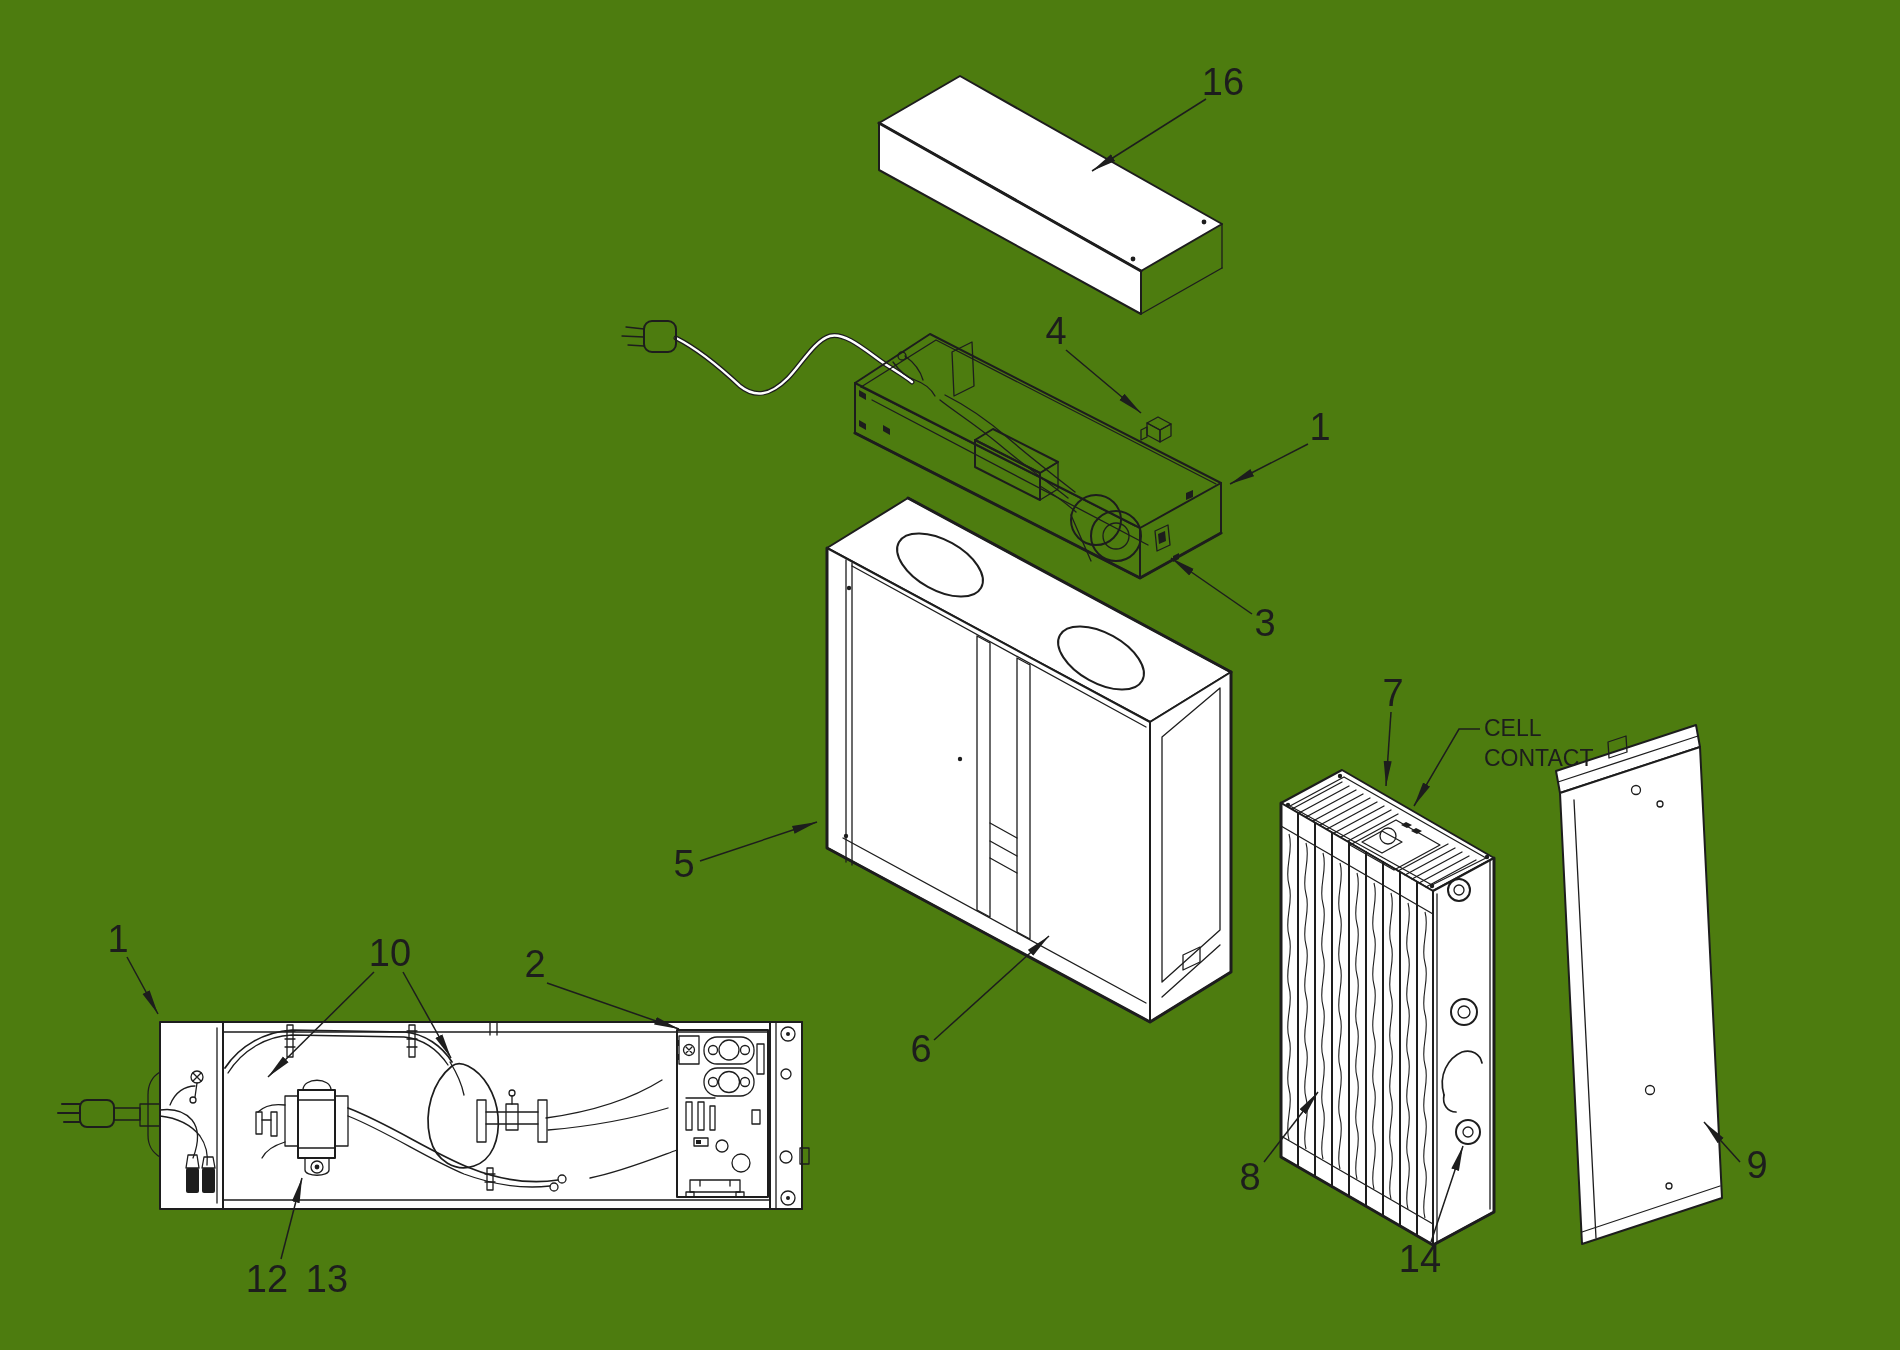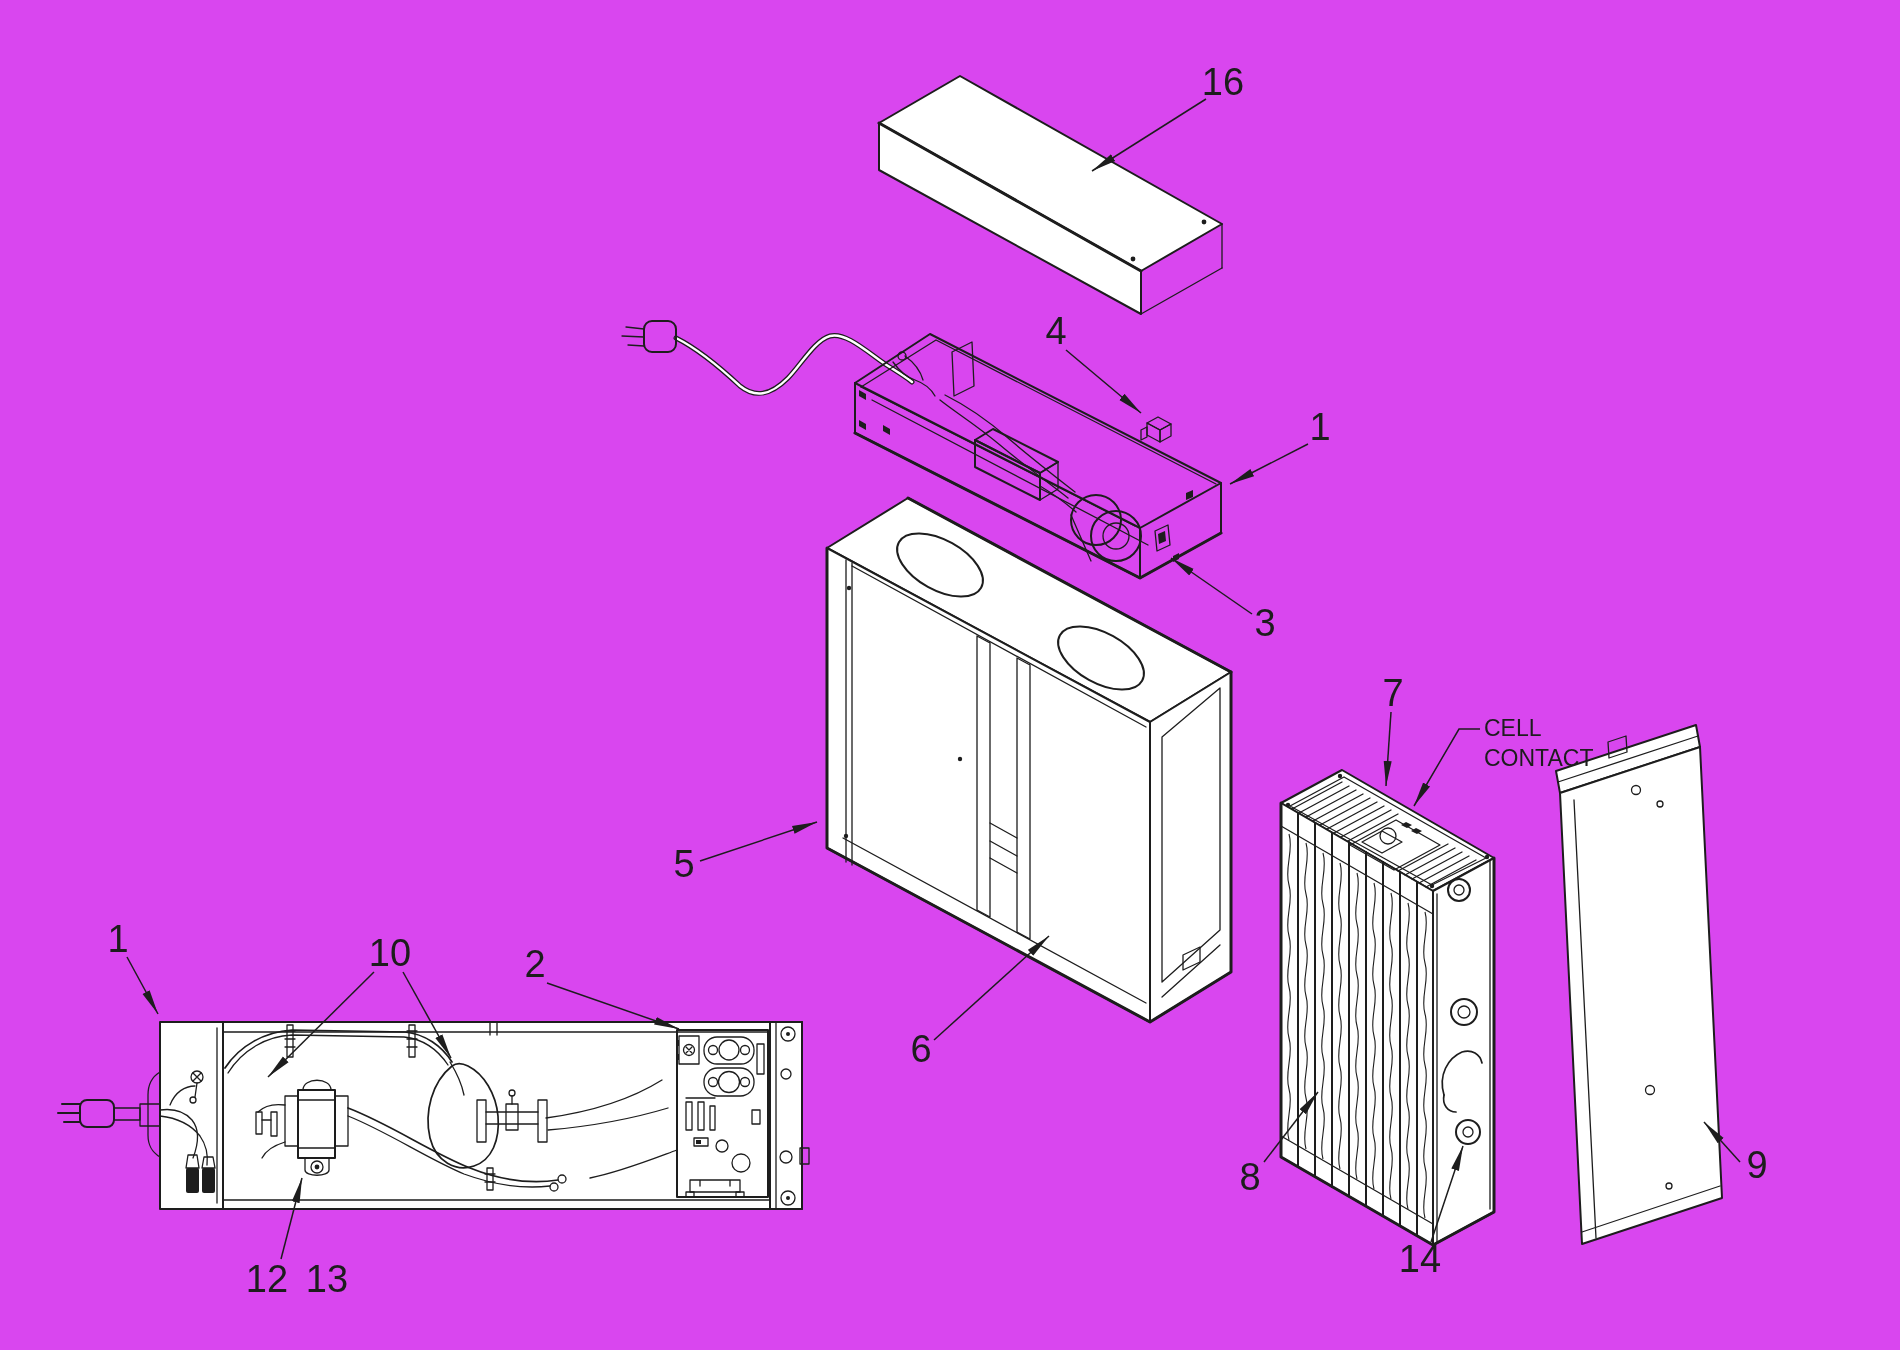--- a/index.html
+++ b/index.html
@@ -1,16 +1,16 @@
 <!DOCTYPE html>
 <html><head>
 <meta charset="utf-8">
 <style>
   html,body{margin:0;padding:0;background:#fff;}
-  .page{width:1900px;height:1350px;position:relative;background:#d946ef;overflow:hidden;}
+  .page{width:1900px;height:1350px;position:relative;background:#4d7c0f;overflow:hidden;}
   svg{display:block;}
   text{font-family:"Liberation Sans","DejaVu Sans",sans-serif;fill:#1d1d1d;}
   .num{font-size:38px;}
   .lbl{font-size:23px;}
   .ln{fill:none;stroke:#1d1d1d;stroke-width:2;stroke-linecap:round;stroke-linejoin:round;}
   .thin{fill:none;stroke:#1d1d1d;stroke-width:1.3;stroke-linecap:round;stroke-linejoin:round;}
   .med{fill:none;stroke:#1d1d1d;stroke-width:1.7;stroke-linecap:round;stroke-linejoin:round;}
   .bold{fill:none;stroke:#1d1d1d;stroke-width:3;stroke-linecap:round;stroke-linejoin:round;}
   .face{fill:#ffffff;stroke:#1d1d1d;stroke-width:2;stroke-linejoin:round;}
   .leader{fill:none;stroke:#1d1d1d;stroke-width:1.5;marker-end:url(#arw);}

